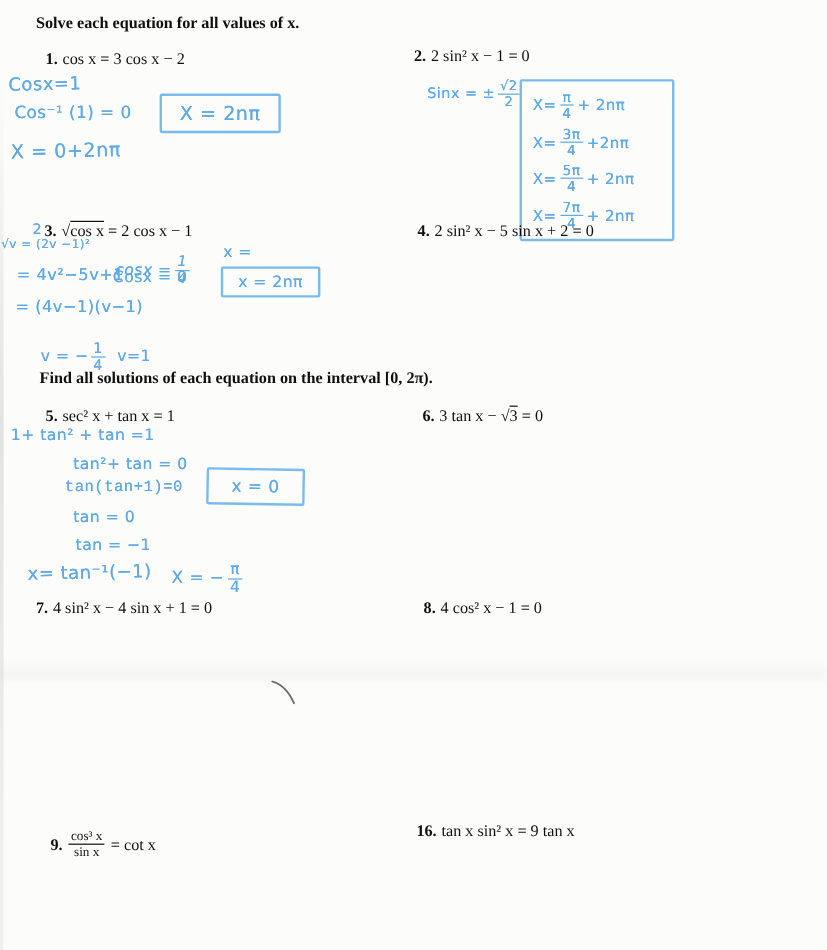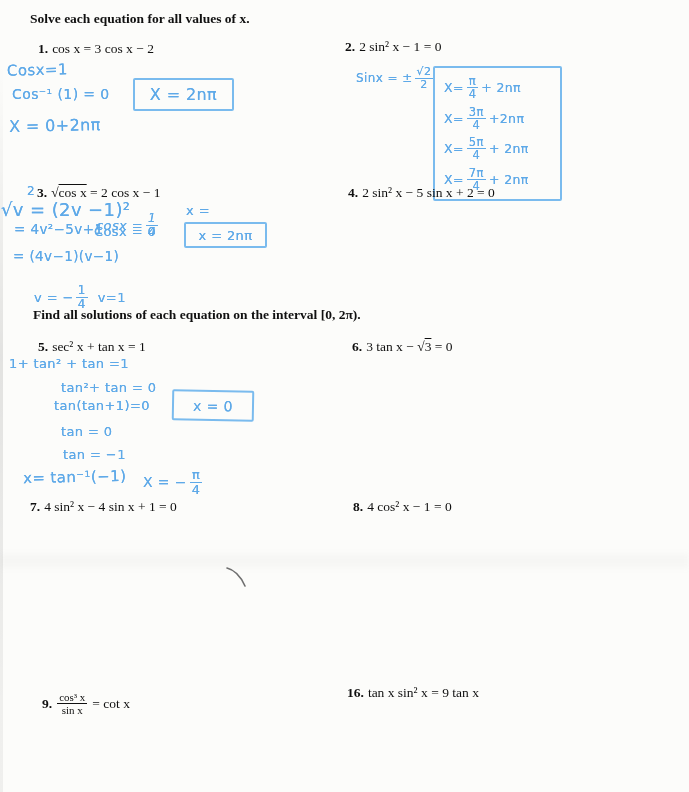--- a/index.html
+++ b/index.html
@@ -103,21 +103,21 @@
       <span>4</span>
     </span>
     <span>+ 2nπ</span>
   </span>
 </div>
 
 <div class="abs hw" style="left:27px;top:184px;font-size:12px;">2</div>
 <div class="abs printed" style="left:37px;top:185px;">
   <span class="lbl">3.</span><span>√</span><span class="ovl">cos x</span><span> = 2 cos x − 1</span>
 </div>
-<div class="abs hw" style="left:1px;top:199px;font-size:18px;">√v = (2v −1)²</div>
+<div class="abs hw" style="left:1px;top:199px;font-size:10px;">√v = (2v −1)²</div>
 <div class="abs hw row" style="left:96px;top:200px;gap:3px;font-style:italic;">
   <span>cosx =</span>
   <span class="frac">
     <span class="top">1</span>
     <span>4</span>
   </span>
 </div>
 <div class="abs hw" style="left:186px;top:203px;">x =</div>
 <div class="abs hw" style="left:14px;top:221px;font-size:13.5px;">= 4v²−5v+1</div>
 <div class="abs hw" style="left:94px;top:224px;">Cosx = 0</div>
@@ -138,21 +138,21 @@
   <span class="lbl">4.</span><span>2 sin² x − 5 sin x + 2 = 0</span>
 </div>
 
 <div class="abs printed bold" style="left:33px;top:307px;">Find all solutions of each equation on the interval [0, 2π).</div>
 
 <div class="abs printed" style="left:38px;top:339px;">
   <span class="lbl">5.</span><span>sec² x + tan x = 1</span>
 </div>
 <div class="abs hw" style="left:9px;top:356px;">1+ tan² + tan =1</div>
 <div class="abs hw" style="left:61px;top:380px;">tan²+ tan = 0</div>
-<div class="abs hw" style="left:54px;top:398px;">tan(tan+1)=0</div>
+<div class="abs hw" style="left:54px;top:398px;font-family:Liberation Mono, monospace;">tan(tan+1)=0</div>
 <div class="bbox hw tilt2" style="left:172px;top:390px;width:78px;height:27px;font-size:14px;">
   <span>x = 0</span>
 </div>
 <div class="abs hw" style="left:61px;top:424px;">tan = 0</div>
 <div class="abs hw" style="left:63px;top:447px;">tan = −1</div>
 <div class="abs hw row" style="left:143px;top:456px;font-size:14px;gap:3px;">
   <span>X = −</span>
   <span class="frac">
     <span class="top">π</span>
     <span>4</span>

